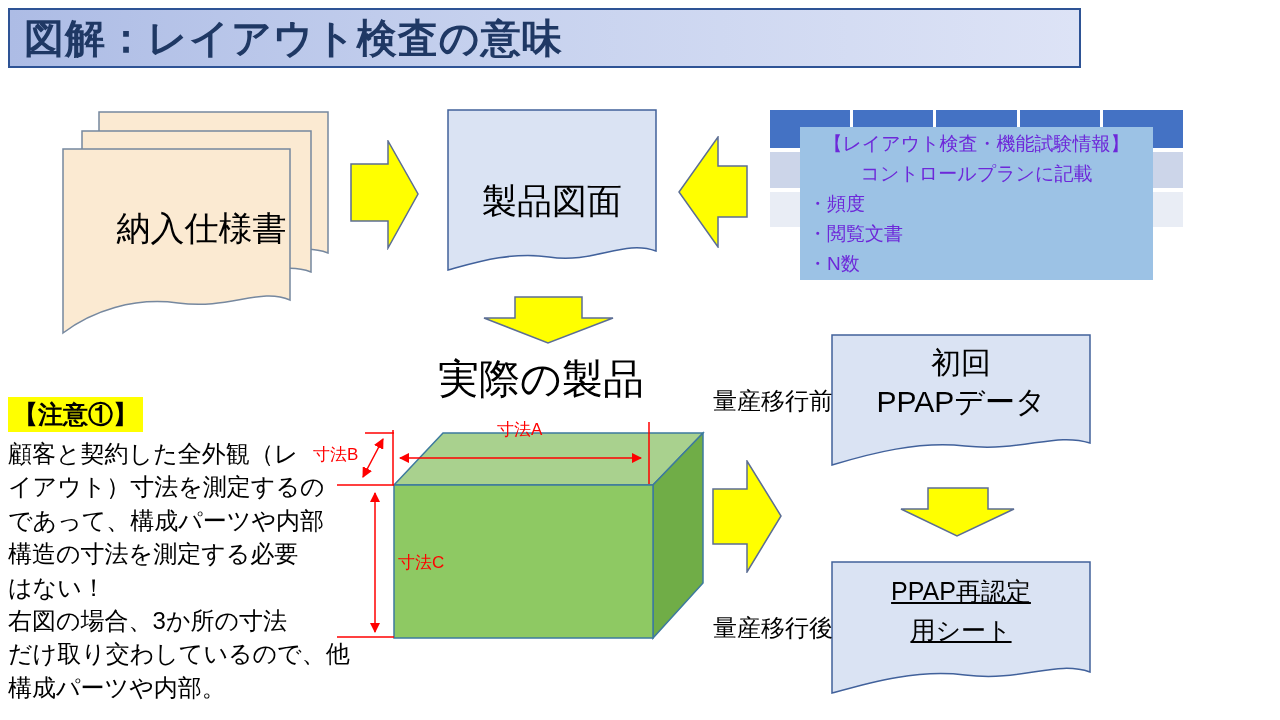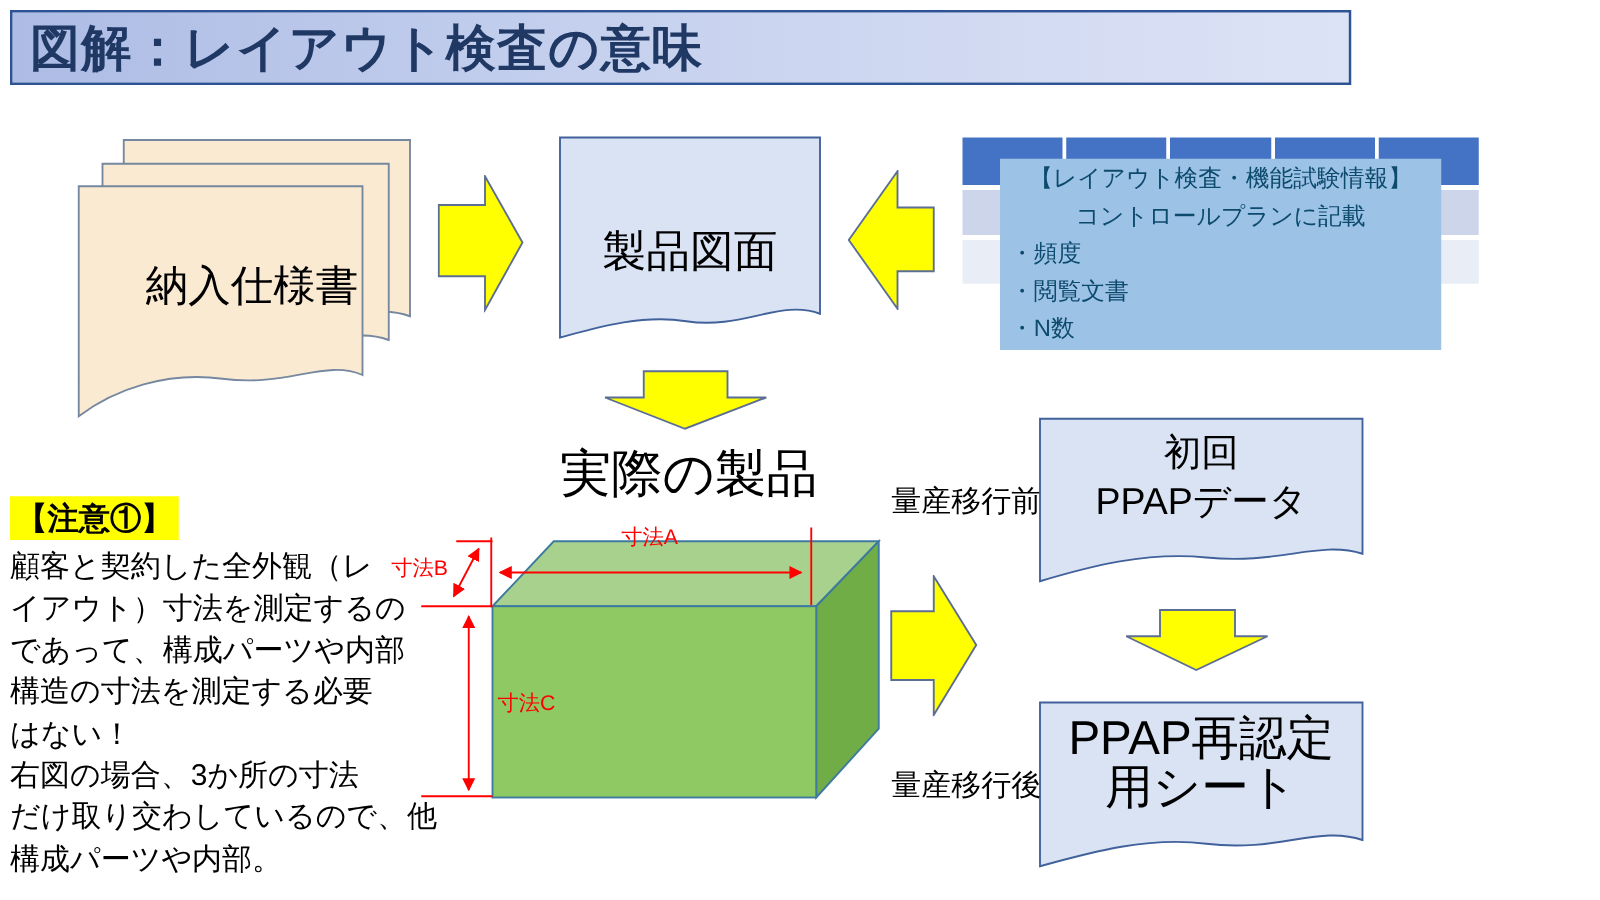--- a/index.html
+++ b/index.html
@@ -20,21 +20,21 @@
 
   .doc-text { text-align:center; color:#000; }
 
   .table-header { left:770px; top:110px; width:413px; height:38px; display:flex; gap:3px; }
   .table-header .cell { flex:1; background:#4472c4; }
   .table-row2 { left:770px; top:152px; width:413px; height:36px; background:#ccd5e9; }
   .table-row3 { left:770px; top:192px; width:413px; height:35px; background:#e9edf5; }
 
   .info-box {
     left:800px; top:127px; width:353px; height:153px;
-    background:#9cc2e5; color:#0c4a6e; font-size:19px; line-height:30px;
+    background:#9cc2e5; color:#6d28d9; font-size:19px; line-height:30px;
     padding:2px 8px 0 8px;
   }
   .info-box .center { text-align:center; }
 
   .big-label { color:#000; }
 
   .note-block { left:8px; top:397px; width:324px; color:#000; }
   .note-title {
     display:inline-block; background:#ffff00; color:#000;
     font-size:25px; font-weight:bold; padding:1px 5px; margin-bottom:5px;
@@ -87,21 +87,21 @@
   <div class="center">コントロールプランに記載</div>
   <div>・頻度</div>
   <div>・閲覧文書</div>
   <div>・N数</div>
 </div>
 
 <svg class="abs" style="left:483px; top:296px;" width="132" height="48">
   <polygon points="32,1 99,1 99,22 130,22 65,47 1,22 32,22" fill="#ffff00" stroke="#5c6e94" stroke-width="1.5"></polygon>
 </svg>
 
-<div class="abs big-label" style="left:448px; top:352px; font-size:41px;">実際の製品</div>
+<div class="abs big-label" style="left:438px; top:352px; font-size:41px;">実際の製品</div>
 
 <div class="abs note-block">
   <div class="note-title">【注意①】</div>
   <div class="note-line">顧客と契約した全外観（レ</div>
   <div class="note-line">イアウト）寸法を測定するの</div>
   <div class="note-line">であって、構成パーツや内部</div>
   <div class="note-line">構造の寸法を測定する必要</div>
   <div class="note-line">はない！</div>
   <div class="note-line">右図の場合、3か所の寸法</div>
   <div class="note-line">だけ取り交わしているので、他</div>
@@ -146,18 +146,18 @@
   <div>PPAPデータ</div>
 </div>
 
 <svg class="abs" style="left:900px; top:487px;" width="116" height="50">
   <polygon points="28,1 88,1 88,22 114,22 57,49 1,22 28,22" fill="#ffff00" stroke="#5c6e94" stroke-width="1.5"></polygon>
 </svg>
 
 <svg class="abs" style="left:830px; top:560px;" width="262" height="140">
   <path d="M2,2 L260,2 L260,112 C225,100 193,122 135,115 C88,109 42,122 2,133 Z" fill="#dae3f3" stroke="#41619b" stroke-width="1.5"></path>
 </svg>
-<div class="abs doc-text" style="left:830px; top:572px; width:262px; font-size:38px; line-height:39px;">
+<div class="abs doc-text" style="left:830px; top:572px; width:262px; font-size:25px; line-height:39px;text-decoration:underline;">
   <div>PPAP再認定</div>
   <div>用シート</div>
 </div>
 
 <div class="abs side-label" style="left:713px; top:612px;">量産移行後</div>
 
 </body></html>

